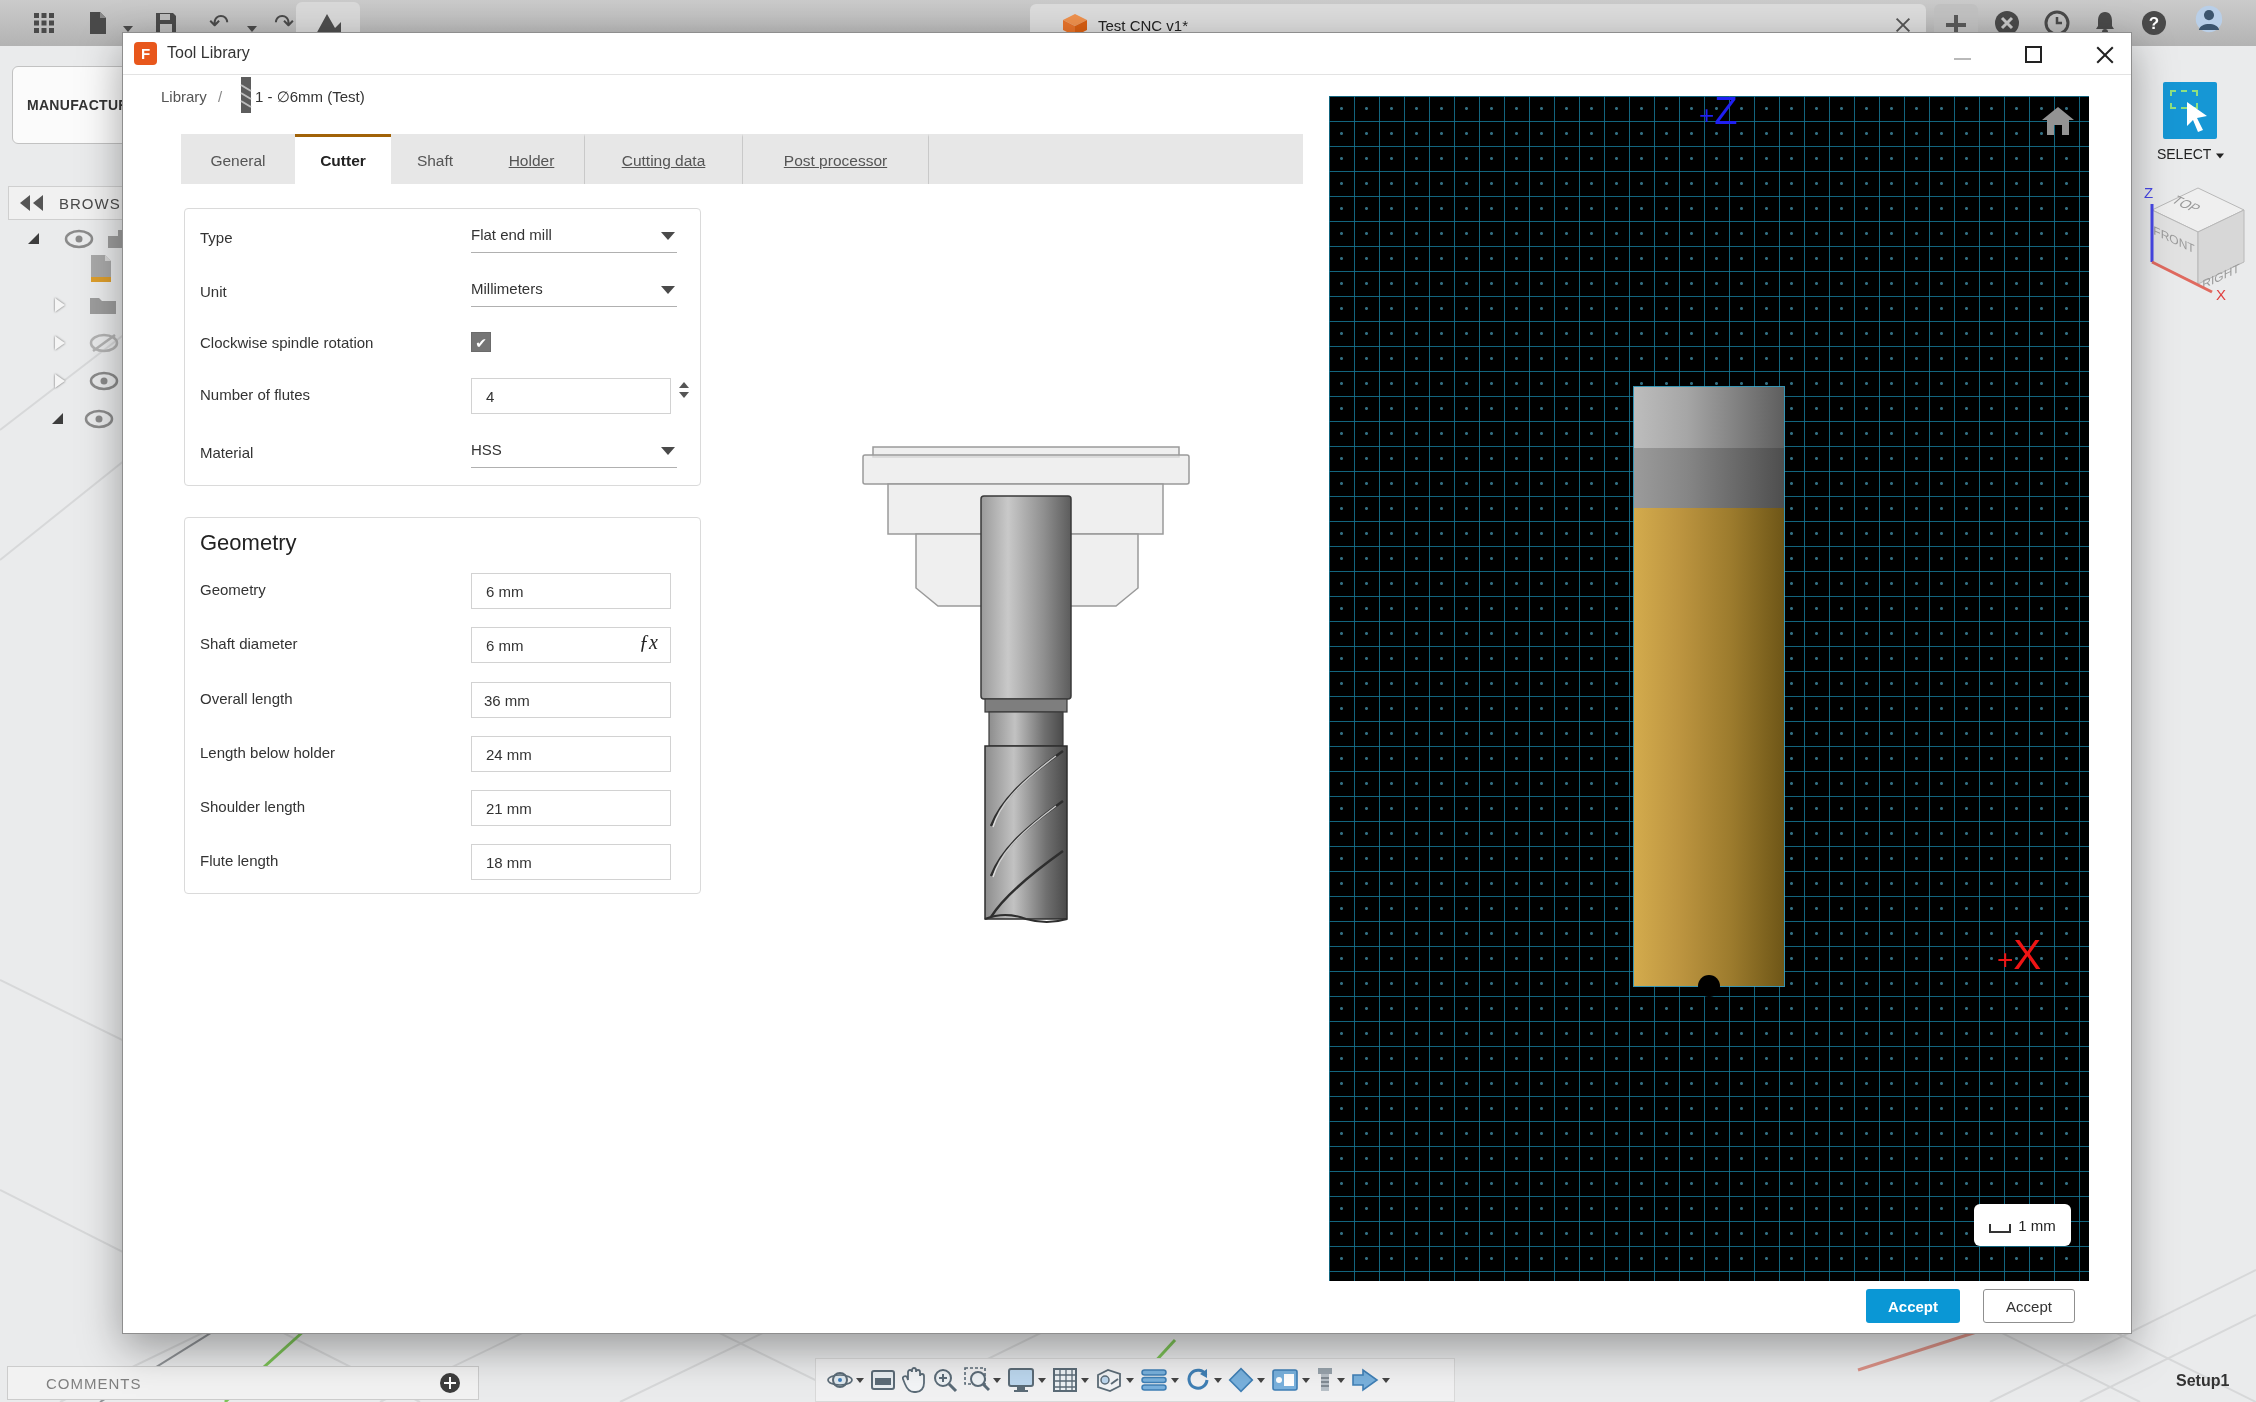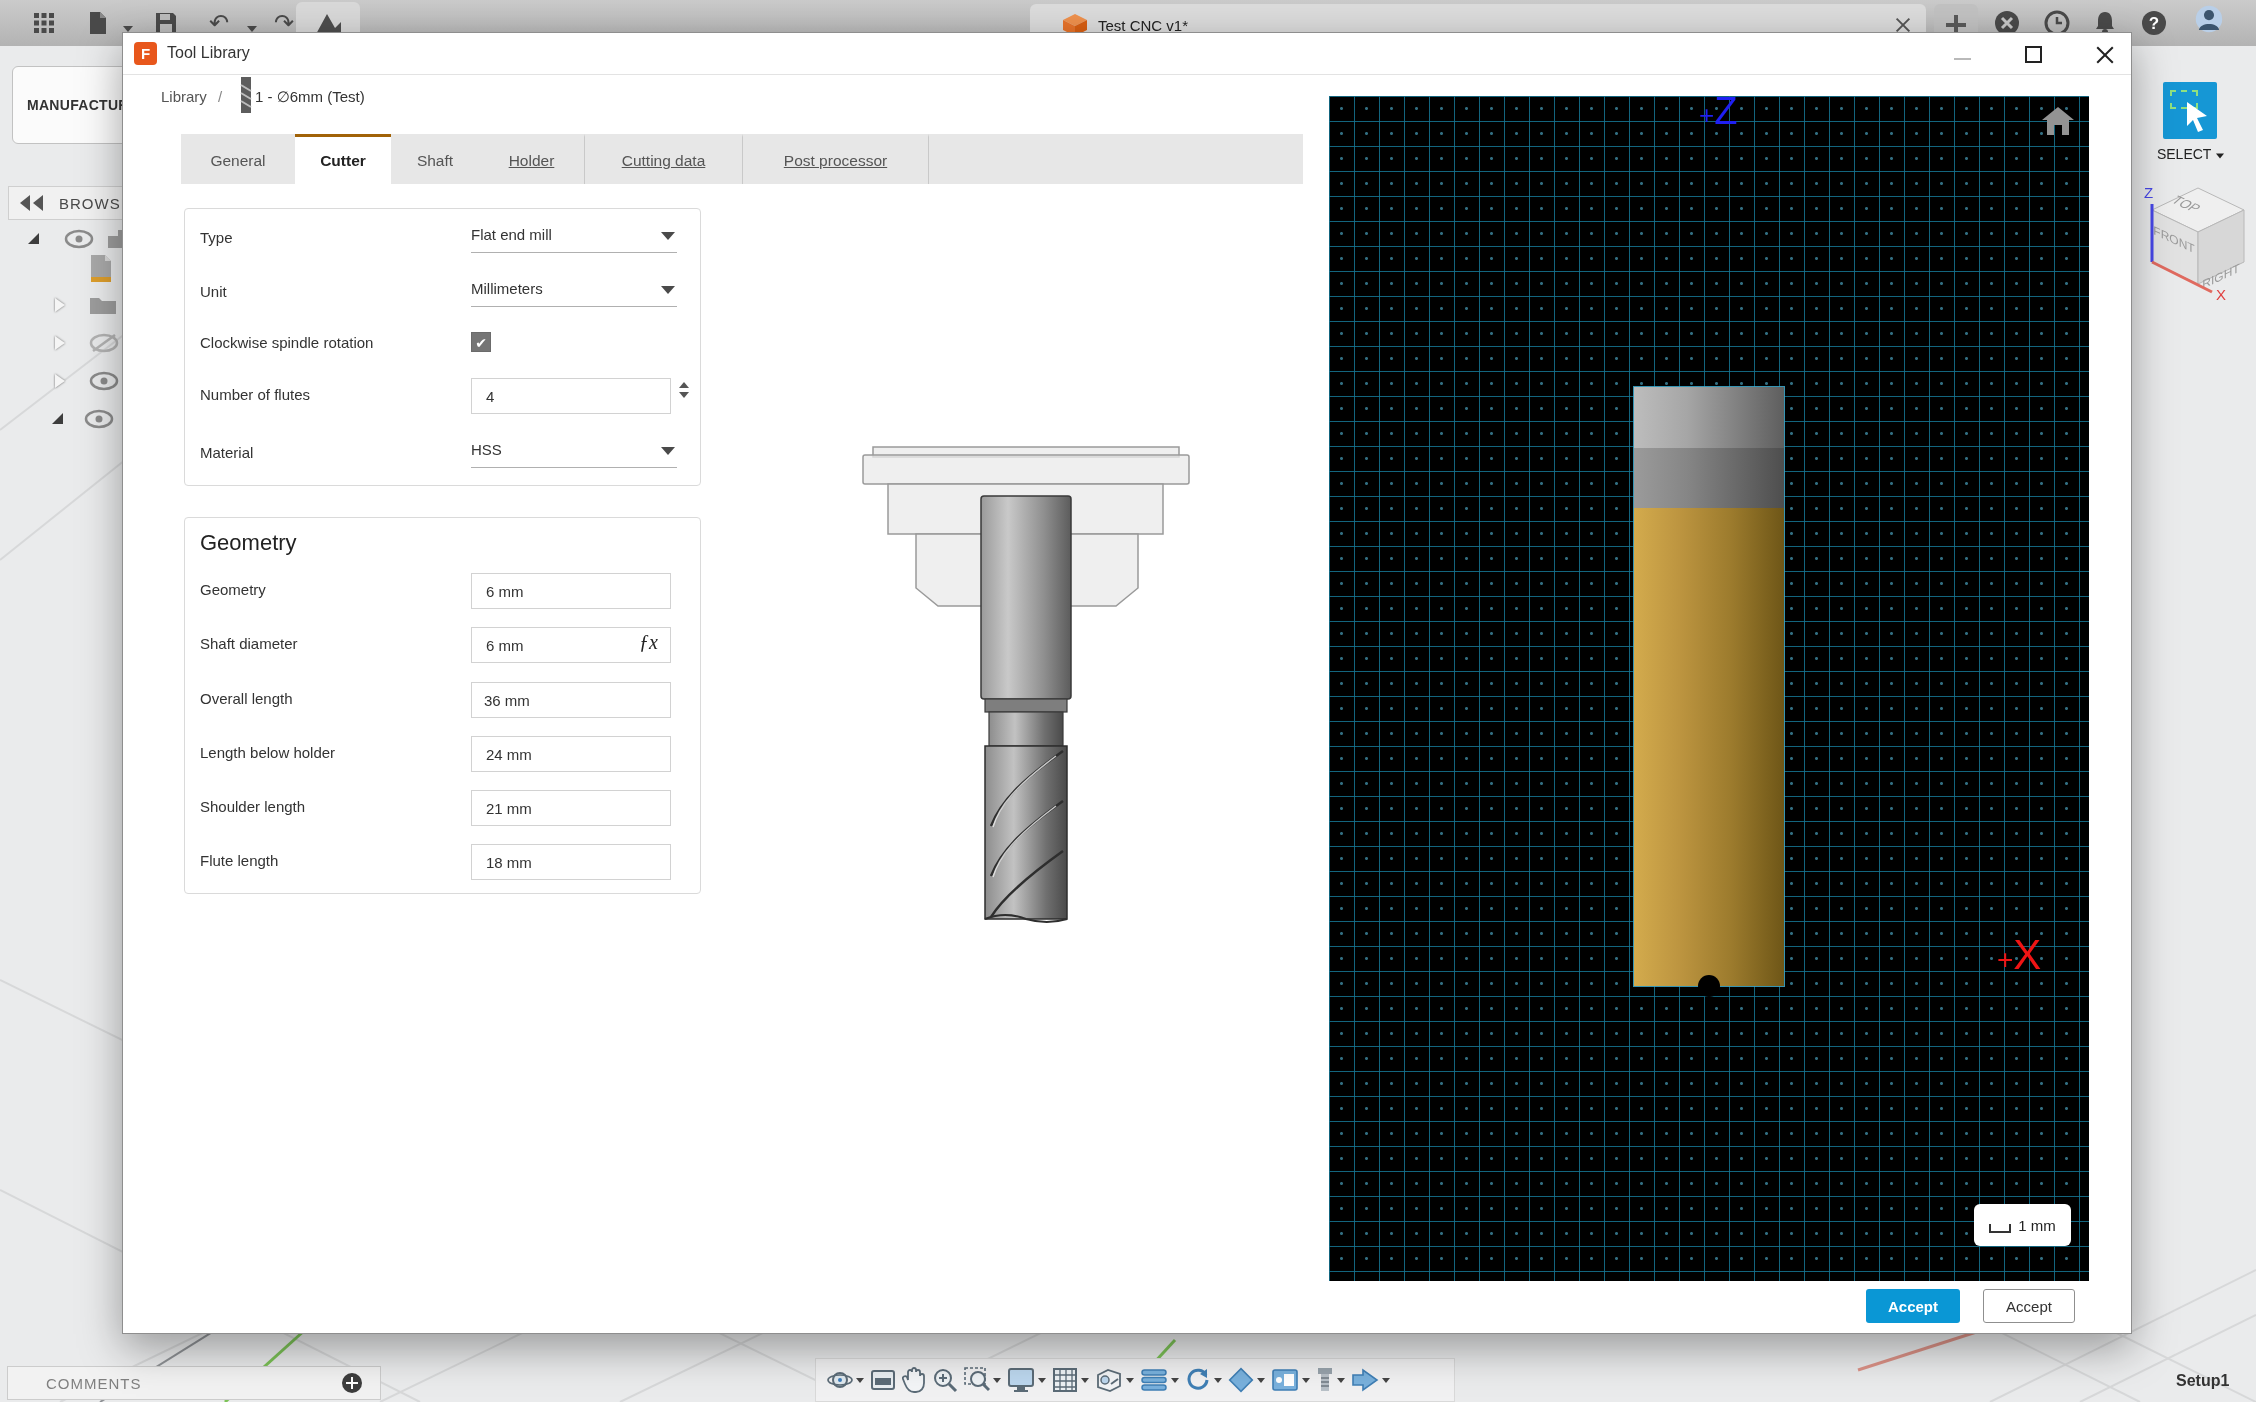--- a/index.html
+++ b/index.html
@@ -29,21 +29,21 @@
     border:1px solid #c2c2c2; border-radius:6px; z-index:4; overflow:hidden; }
   .workspace-btn .lbl { position:absolute; left:14px; top:30px; font-size:14px; font-weight:bold; color:#333; letter-spacing:.3px; white-space:nowrap; }
   .browser-hdr { position:absolute; left:8px; top:186px; width:180px; height:34px; background:#f1f1f1;
     border:1px solid #cfcfcf; z-index:4; display:flex; align-items:center; overflow:hidden; }
   .browser-hdr .lbl { font-size:15px; color:#4a4a4a; letter-spacing:1px; margin-left:14px; white-space:nowrap; }
   .tree { position:absolute; left:0; top:218px; width:200px; height:240px; z-index:4; }
   .trow { position:absolute; height:30px; display:flex; align-items:center; }
   .tri-col2 { width:0;height:0;border-top:7px solid transparent;border-bottom:7px solid transparent;border-left:10px solid #f5f5f5; filter:drop-shadow(0 0 1px #666); }
 
   
-  .comments { position:absolute; left:7px; top:1366px; width:374px; height:34px; background:#f2f2f2;
+  .comments { position:absolute; left:7px; top:1366px; width:472px; height:34px; background:#f2f2f2;
     border:1px solid #ccc; z-index:6; display:flex; align-items:center; }
   .comments .lbl { font-size:15px; color:#808080; letter-spacing:1px; margin-left:38px; }
   .comments .plus { position:absolute; right:18px; width:20px; height:20px; border-radius:50%; background:#3d3d3d; }
   .comments .plus:before { content:""; position:absolute; left:4px; top:9px; width:12px; height:2px; background:#fff; }
   .comments .plus:after { content:""; position:absolute; left:9px; top:4px; width:2px; height:12px; background:#fff; }
   .navbar { position:absolute; left:815px; top:1358px; width:640px; height:44px; background:#f1f1f2;
     border:1px solid #d9d9d9; z-index:6; display:flex; align-items:center; padding:0 8px; }
   .nav-item { display:flex; align-items:center; margin:0 3px; }
   .nav-item svg { display:block; }
   .nav-caret { width:0;height:0;border-left:4px solid transparent;border-right:4px solid transparent;border-top:5px solid #444; margin-left:3px; }

